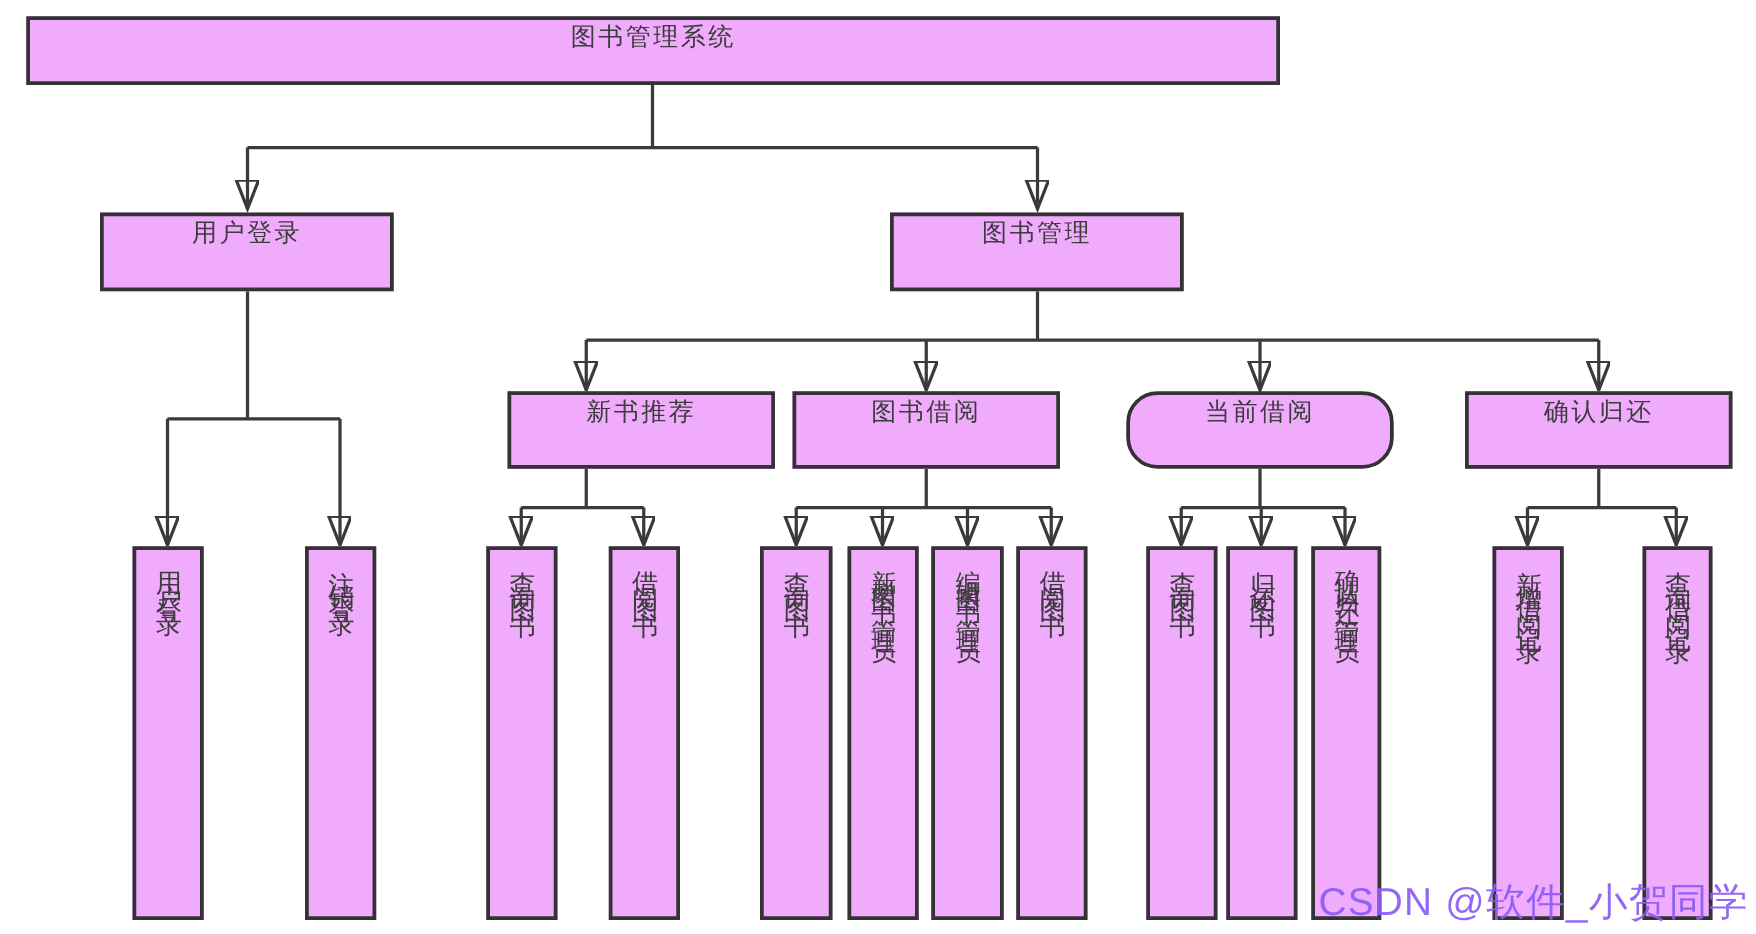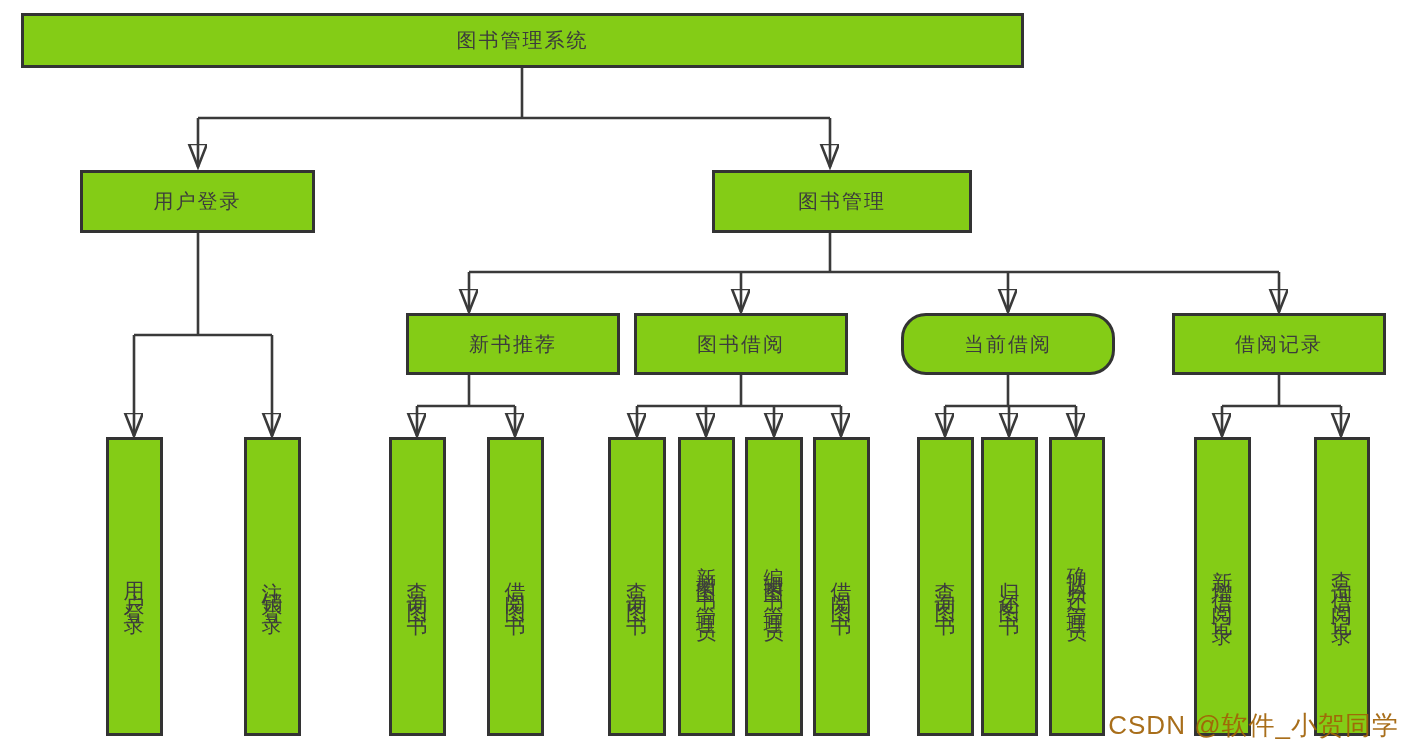--- a/index.html
+++ b/index.html
@@ -5,33 +5,33 @@
   html,body{margin:0;padding:0;background:#ffffff;}
   body{
     width:1405px;height:747px;position:relative;overflow:hidden;
     font-family:"Liberation Sans","DejaVu Sans",sans-serif;
   }
   #stage{position:absolute;left:0;top:0;width:1405px;height:747px;}
   svg.connectors{position:absolute;left:0;top:0;z-index:1;}
   svg.connectors line, svg.connectors path{stroke:#3a3a3a;stroke-width:2.6;fill:none;}
   .node{
     position:absolute;z-index:2;box-sizing:border-box;
-    background:#84cc16;border:3px solid #333333;
-    display:flex;align-items:center;justify-content:center;
+    background:#f0abfc;border:3px solid #333333;
+    display:flex;justify-content:center;
     color:#3c3c3c;
   }
   .node.h span{font-size:20px;letter-spacing:2px;white-space:nowrap;}
   .node.v span{
     writing-mode:vertical-rl;text-orientation:upright;
     font-size:21px;letter-spacing:11px;line-height:1;
   }
   .node.v.dense span{letter-spacing:8px;font-size:20px;}
   #watermark{
     position:absolute;z-index:5;right:6px;bottom:4px;
-    font-size:26px;color:#a16207;opacity:.92;letter-spacing:1px;
+    font-size:31px;color:#8b5cf6;opacity:.92;letter-spacing:1px;
     white-space:nowrap;
   }
 </style>
 </head>
 <body>
 
 <div id="stage">
 
   <svg class="connectors" width="1405" height="747" viewBox="0 0 1405 747">
     <defs>
@@ -95,35 +95,35 @@
     </g>
   </svg>
 
   <div class="node h" style="left:21px;top:13px;width:1003px;height:55px;">
     <span>图书管理系统</span>
   </div>
 
   <div class="node h" style="left:80px;top:170px;width:235px;height:63px;">
     <span>用户登录</span>
   </div>
-  <div class="node h" style="left:712px;top:170px;width:260px;height:63px;">
+  <div class="node h" style="left:712px;top:170px;width:235px;height:63px;">
     <span>图书管理</span>
   </div>
 
   <div class="node h" style="left:362px;top:313px;width:214px;height:62px;margin-left:44px;">
     <span>新书推荐</span>
   </div>
   <div class="node h" style="left:634px;top:313px;width:214px;height:62px;">
     <span>图书借阅</span>
   </div>
   <div class="node h" style="left:901px;top:313px;width:214px;height:62px;border-radius:25px;">
     <span>当前借阅</span>
   </div>
   <div class="node h" style="left:1172px;top:313px;width:214px;height:62px;">
-    <span>借阅记录</span>
+    <span>确认归还</span>
   </div>
 
   <div class="node v" style="left:106px;top:437px;width:57px;height:299px;">
     <span>用户登录</span>
   </div>
   <div class="node v" style="left:244px;top:437px;width:57px;height:299px;">
     <span>注销登录</span>
   </div>
 
   <div class="node v" style="left:389px;top:437px;width:57px;height:299px;">

